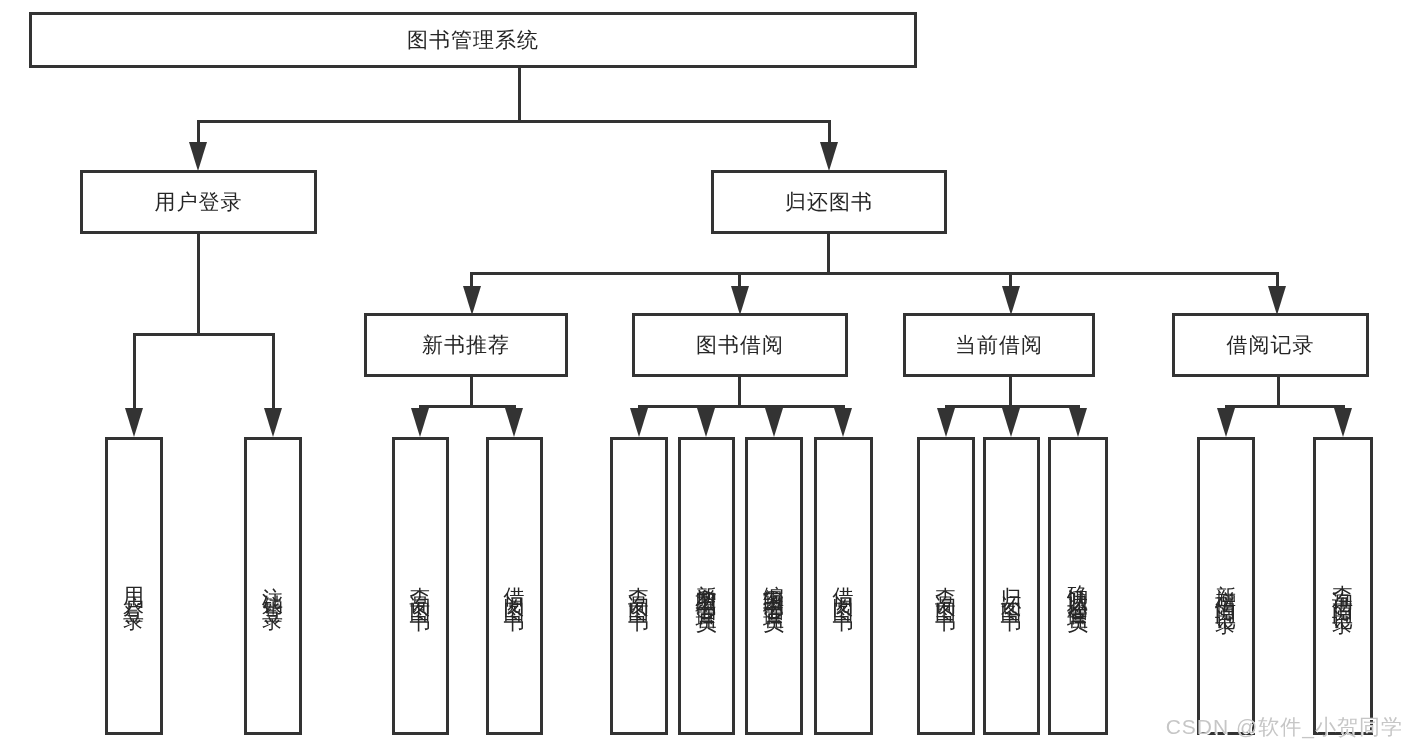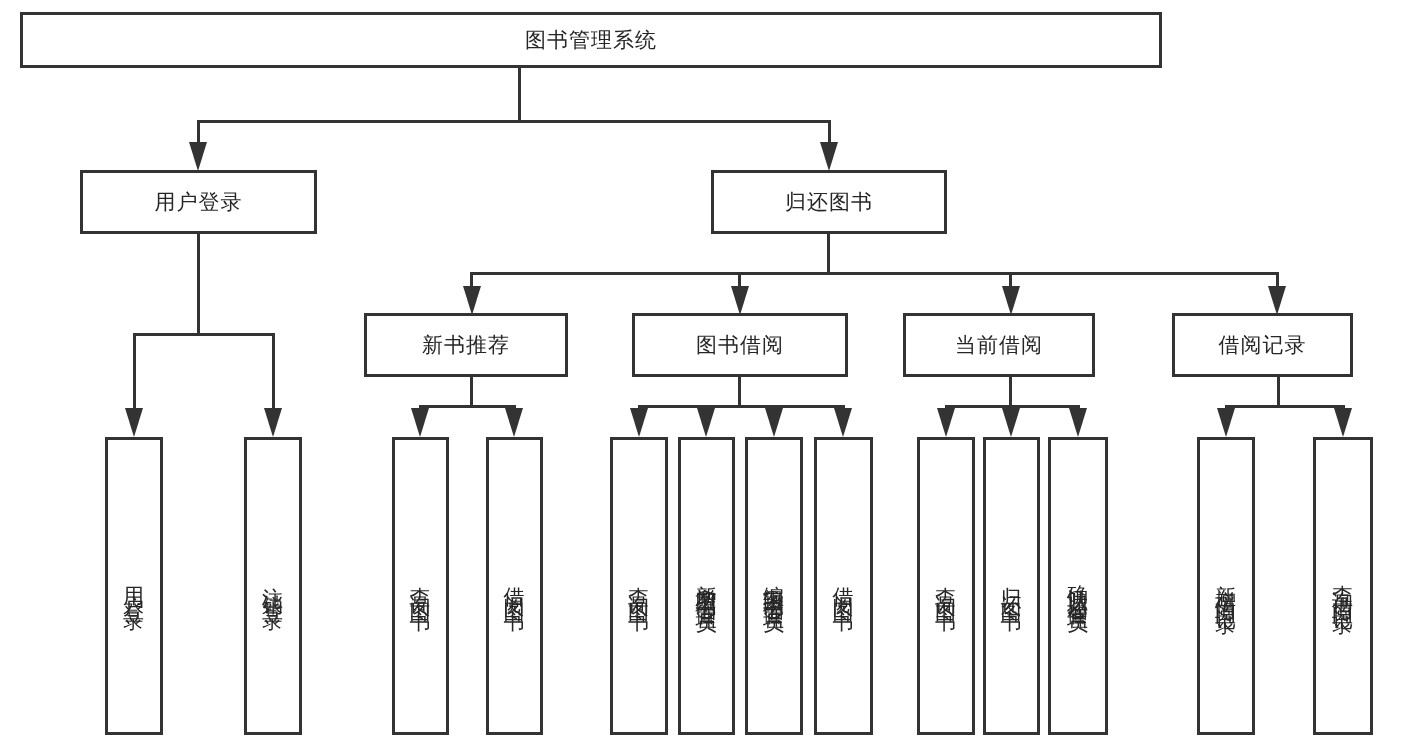--- a/index.html
+++ b/index.html
@@ -60,21 +60,21 @@
     color: #c6c6c6;
     letter-spacing: 1px;
     text-shadow: 1px 1px 0 #ffffff;
   }
 </style>
 </head>
 <body>
 
 <div class="canvas">
 
-  <div class="box" style="left:20px; top:12px; width:1142px; height:56px;font-family:Liberation Mono, monospace;">
+  <div class="box" style="left:29px; top:12px; width:888px; height:56px;font-family:Liberation Mono, monospace;">
     <span class="lbl">图书管理系统</span>
   </div>
 
   <div class="vl" style="left:518px; top:68px; height:55px;"></div>
   <div class="hl" style="left:197px; top:120px; width:634px;"></div>
   <div class="vl" style="left:197px; top:120px; height:26px;"></div>
   <div class="ar" style="left:189px; top:142px;"></div>
   <div class="vl" style="left:828px; top:120px; height:26px;"></div>
   <div class="ar" style="left:820px; top:142px;"></div>
 
@@ -105,21 +105,21 @@
 
   <div class="box" style="left:364px; top:313px; width:204px; height:64px;">
     <span class="lbl">新书推荐</span>
   </div>
   <div class="box" style="left:632px; top:313px; width:216px; height:64px;">
     <span class="lbl">图书借阅</span>
   </div>
   <div class="box" style="left:903px; top:313px; width:192px; height:64px;">
     <span class="lbl">当前借阅</span>
   </div>
-  <div class="box" style="left:1172px; top:313px; width:181px; height:64px;">
+  <div class="box" style="left:1172px; top:313px; width:197px; height:64px;">
     <span class="lbl">借阅记录</span>
   </div>
 
   <div class="vl" style="left:470px; top:377px; height:31px;"></div>
   <div class="hl" style="left:419px; top:405px; width:97px;"></div>
   <div class="ar" style="left:411px; top:408px;"></div>
   <div class="ar" style="left:505px; top:408px;"></div>
 
   <div class="vl" style="left:738px; top:377px; height:31px;"></div>
   <div class="hl" style="left:638px; top:405px; width:207px;"></div>
@@ -176,14 +176,15 @@
     <span class="lbl" style="letter-spacing:4px;">确认归还（管理员）</span>
   </div>
 
   <div class="box v" style="left:1197px; top:437px; width:58px; height:298px;">
     <span class="lbl" style="letter-spacing:6px;">新增借阅记录</span>
   </div>
   <div class="box v" style="left:1313px; top:437px; width:60px; height:298px;">
     <span class="lbl" style="letter-spacing:6px;">查询借阅记录</span>
   </div>
 
+  <div class="watermark">CSDN @软件_小贺同学</div>
 
 </div>
 
 </body></html>

